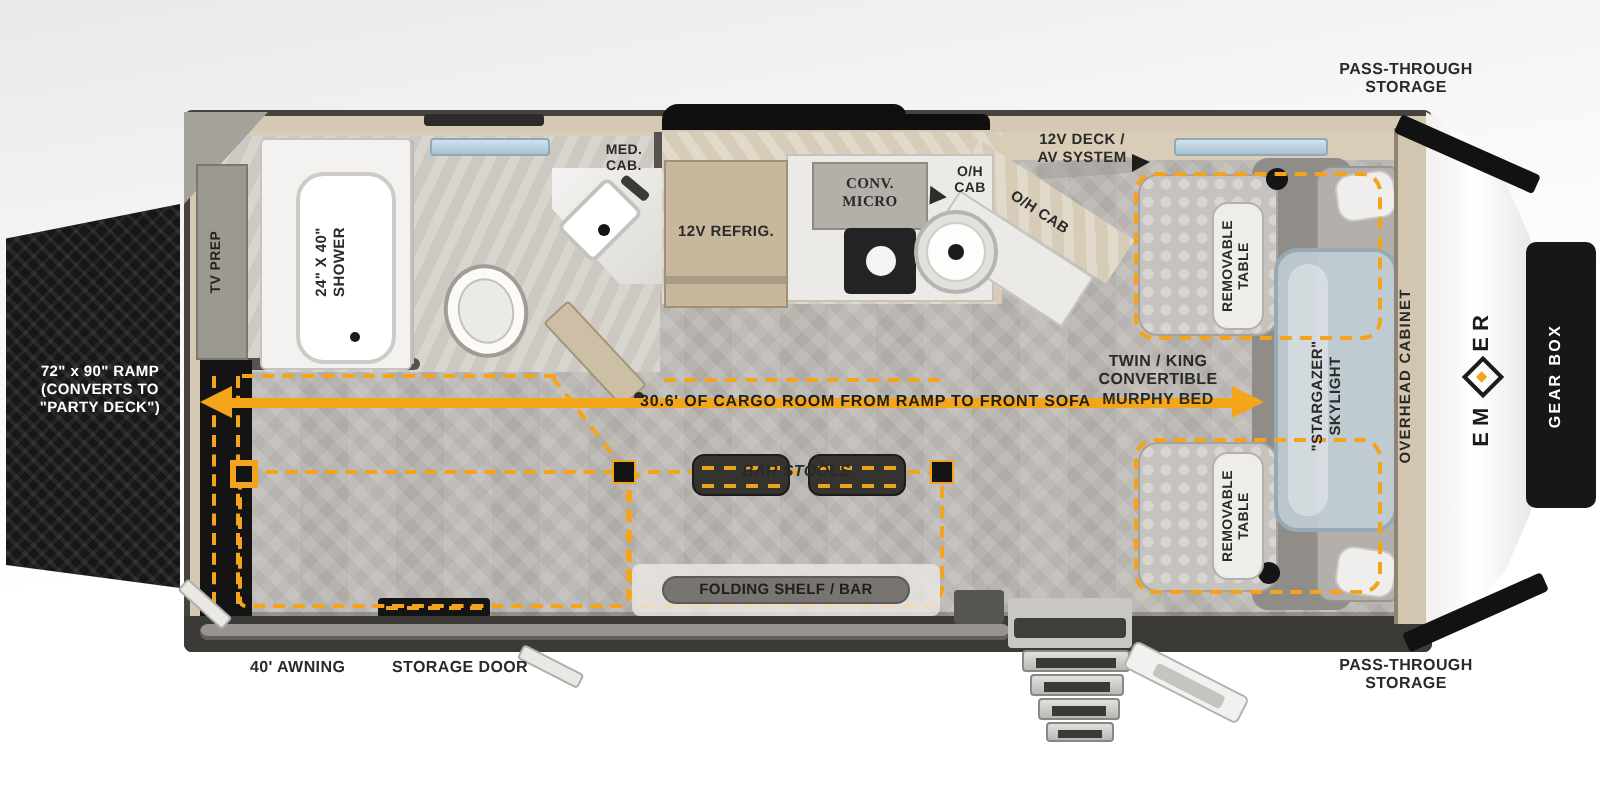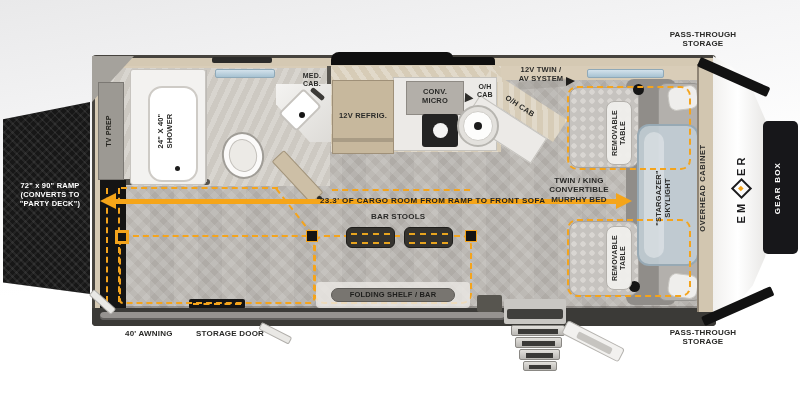--- a/index.html
+++ b/index.html
@@ -85,36 +85,36 @@
   <div class="a lbl sm nw o0" style="left:508px;top:94px;transform:rotate(33deg);font-size:7.5px;">O/H CAB</div>
 
   <div class="a white-part" style="left:393px;top:77px;width:104px;height:74px;"></div>
   <div class="a white-part o0" style="left:480px;top:95px;width:80px;height:30px;transform:rotate(33deg);"></div>
 
   <div class="a" style="left:332px;top:80px;width:62px;height:74px;background:#c7b89d;border:1px solid #9f9078;"></div>
   <div class="a" style="left:333px;top:138px;width:60px;height:4px;background:rgba(0,0,0,.15);"></div>
   <div class="a lbl sm nw" style="left:330px;top:112px;width:66px;font-size:7.5px;">12V REFRIG.</div>
 
   <div class="a" style="left:406px;top:81px;width:58px;height:34px;background:#b3afa9;border:1px solid #8e8a84;"></div>
-  <div class="a lbl sm" style="left:406px;top:88px;width:58px;font-size:7.5px;">CONV.
+  <div class="a lbl sm" style="left:406px;top:88px;width:58px;font-size:7.5px;font-family:Liberation Serif, serif;">CONV.
 MICRO</div>
 
   <div class="a" style="left:422px;top:114px;width:36px;height:33px;background:#232323;border-radius:3px;"></div>
   <div class="a" style="left:433px;top:123px;width:15px;height:15px;background:#f4f4f3;border-radius:50%;"></div>
 
   <div class="a" style="left:457px;top:105px;width:42px;height:42px;background:#e3e1dd;border:2px solid #b7b5b0;border-radius:50%;"></div>
   <div class="a" style="left:463px;top:111px;width:30px;height:30px;background:#fdfdfc;border:1px solid #cfcdc8;border-radius:50%;"></div>
   <div class="a" style="left:474px;top:122px;width:8px;height:8px;background:#1b1b1b;border-radius:50%;"></div>
 
   <div class="a lbl sm" style="left:470px;top:83px;width:30px;">O/H
 CAB</div>
   <div class="a" style="left:462px;top:95px;width:0;height:0;border-top:8px solid #2e2d2b;border-left:5px solid transparent;border-right:5px solid transparent;transform:rotate(35deg);"></div>
 
   <div class="a" style="left:518px;top:80px;width:50px;height:8px;background:rgba(160,157,152,.55);border-radius:4px;transform:rotate(-4deg);"></div>
-  <div class="a lbl sm" style="left:512px;top:66px;width:58px;font-size:7.5px;">12V TWIN /
+  <div class="a lbl sm" style="left:512px;top:66px;width:58px;font-size:7.5px;">12V DECK /
 AV SYSTEM</div>
   <div class="a" style="left:566px;top:77px;width:0;height:0;border-left:9px solid #1e1d1b;border-top:4px solid transparent;border-bottom:5px solid transparent;"></div>
 
   <div class="a" style="left:212px;top:57px;width:60px;height:6px;background:#2c2b29;border-radius:2px;"></div>
   <div class="a" style="left:331px;top:52px;width:122px;height:13px;background:#0f0f0f;border-radius:8px 6px 0 0;"></div>
   <div class="a" style="left:449px;top:57px;width:46px;height:8px;background:#0f0f0f;border-radius:0 4px 0 0;"></div>
   <div class="a win" style="left:215px;top:69px;width:60px;height:9px;"></div>
   <div class="a win" style="left:587px;top:69px;width:77px;height:9px;"></div>
 
   <div class="a" style="left:626px;top:79px;width:50px;height:226px;background:#908d89;border-radius:8px;"></div>
@@ -156,23 +156,23 @@
     <div class="stooldash" style="margin:7px 4px 0 4px;"></div>
   </div>
 
   <div class="a" style="left:316px;top:282px;width:154px;height:26px;background:rgba(235,233,229,.8);border-radius:4px;"></div>
   <div class="a" style="left:331px;top:288px;width:124px;height:14px;background:#787570;border:1px solid #5d5b57;border-radius:7px;"></div>
   <div class="a lbl nw" style="left:331px;top:291px;width:124px;font-size:7.5px;color:#1e1e1c;">FOLDING SHELF / BAR</div>
 
   <div class="a" style="left:114px;top:199px;width:504px;height:4.5px;background:#F5A519;"></div>
   <div class="a" style="left:100px;top:193px;width:0;height:0;border-right:16px solid #F5A519;border-top:8.5px solid transparent;border-bottom:8.5px solid transparent;"></div>
   <div class="a" style="left:616px;top:193px;width:0;height:0;border-left:16px solid #F5A519;border-top:8.5px solid transparent;border-bottom:8.5px solid transparent;"></div>
-  <div class="a lbl nw" style="left:320px;top:196px;letter-spacing:.4px;color:#1f1f1d;">23.3' OF CARGO ROOM FROM RAMP TO FRONT SOFA</div>
-
-  <div class="a lbl nw" style="left:371px;top:212px;">BAR STOOLS</div>
+  <div class="a lbl nw" style="left:320px;top:196px;letter-spacing:.4px;color:#1f1f1d;">30.6' OF CARGO ROOM FROM RAMP TO FRONT SOFA</div>
+
+  <div class="a lbl nw" style="left:371px;top:231px;font-style:italic;">BAR STOOLS</div>
   <div class="a lbl" style="left:543px;top:176px;width:72px;">TWIN / KING
 CONVERTIBLE
 MURPHY BED</div>
 
   <div class="a tbl rot" style="left:587px;top:120px;width:64px;height:26px;">
     <span class="lbl sm">REMOVABLE
 TABLE</span>
   </div>
   <div class="a tbl rot" style="left:587px;top:245px;width:64px;height:26px;">
     <span class="lbl sm">REMOVABLE

